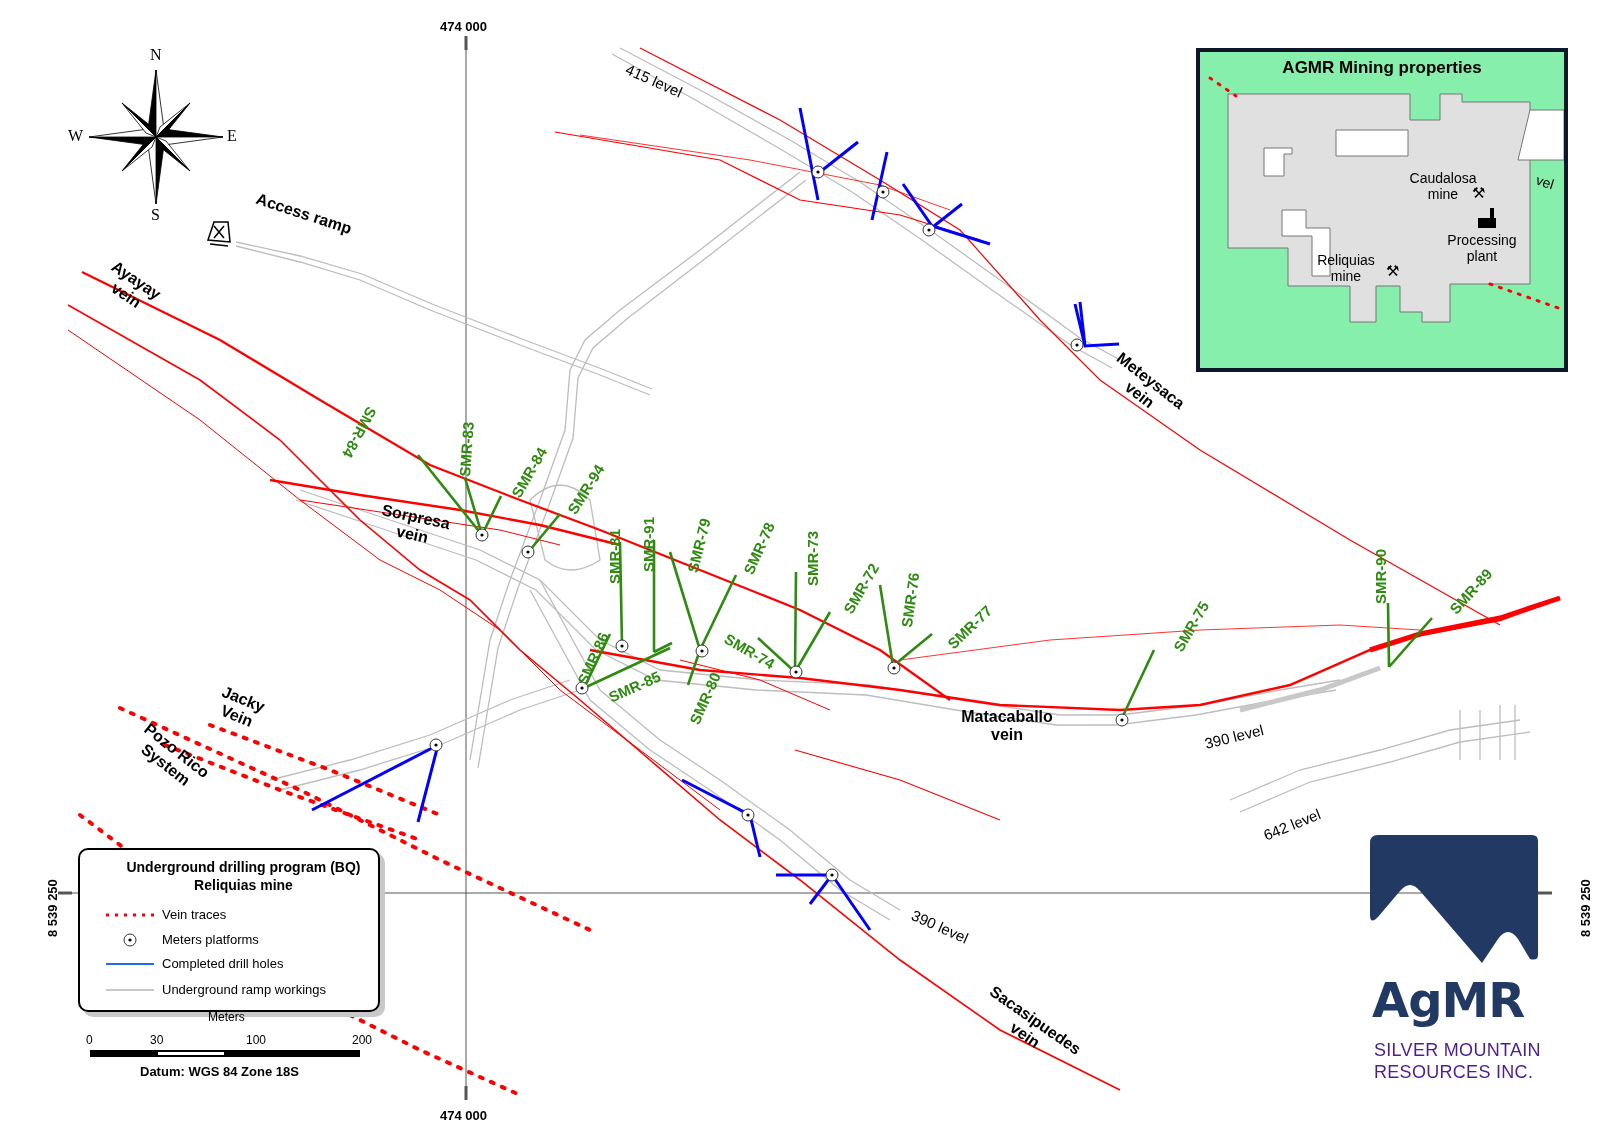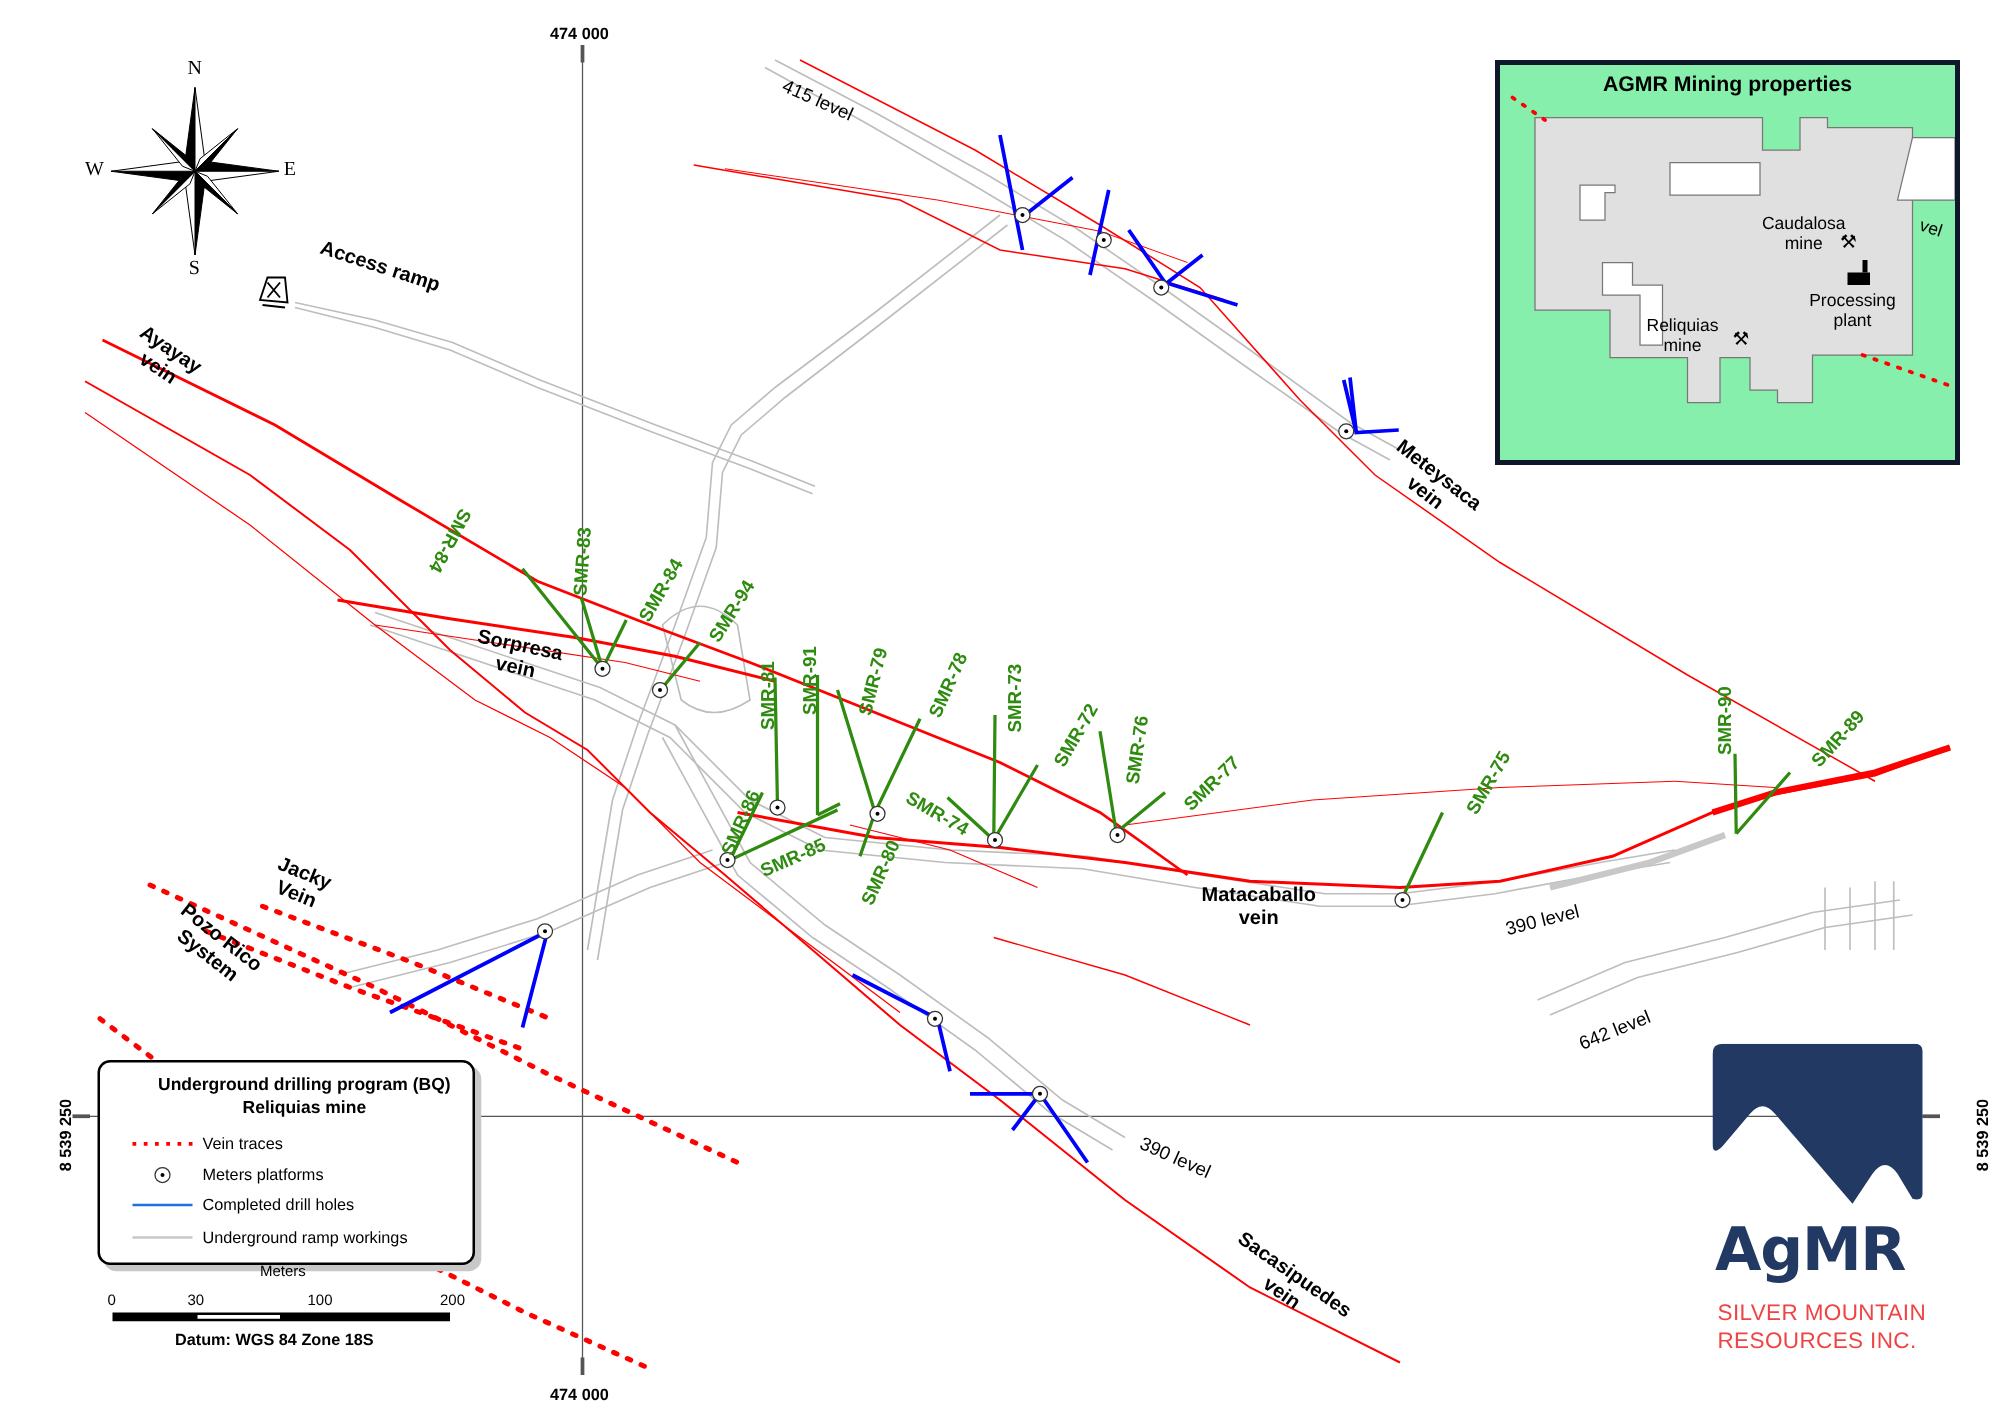--- a/index.html
+++ b/index.html
@@ -10,21 +10,21 @@
   .vein { font-weight:bold; font-size:16px; text-align:center; line-height:18px; }
   .level { font-size:15px; }
   .smr { color:#2e8b0f; font-weight:bold; font-size:15px; transform-origin:0 0; }
   .coord { font-weight:bold; font-size:13px; }
   .inset { position:absolute; left:1196px; top:48px; width:364px; height:316px; border:4px solid #0f172a; background:#86efac; overflow:hidden; }
   .inset-title { position:absolute; left:0; right:0; top:6px; text-align:center; font-weight:bold; font-size:17px; }
   .legend { position:absolute; left:78px; top:848px; width:298px; height:160px; border:2px solid #000; border-radius:10px; background:#fff; box-shadow:5px 5px 0 #c8c8c8; }
   .legend-title { position:absolute; left:0; right:0; top:8px; text-align:center; font-weight:bold; font-size:14px; line-height:18px;margin-left:29px; }
   .legend-item { position:absolute; left:82px; font-size:13px; }
   .logo-text { position:absolute; left:1372px; top:972px; font-weight:bold; font-size:48px; color:#223a63; letter-spacing:-1px; font-family:"DejaVu Sans", sans-serif; }
-  .logo-sub { position:absolute; left:1374px; font-size:18px; color:#ef4444; letter-spacing:0.3px; }
+  .logo-sub { position:absolute; left:1374px; font-size:18px; color:#4c1d95; letter-spacing:0.3px; }
 </style>
 </head>
 <body>
 
 <svg id="map" width="1612" height="1140" viewBox="0 0 1612 1140" xmlns="http://www.w3.org/2000/svg">
 
   <g stroke="#555" stroke-width="1">
     <line x1="466" y1="42" x2="466" y2="1090"></line>
     <line x1="70" y1="893" x2="1540" y2="893"></line>
     <line x1="466" y1="36" x2="466" y2="50" stroke-width="3"></line>

